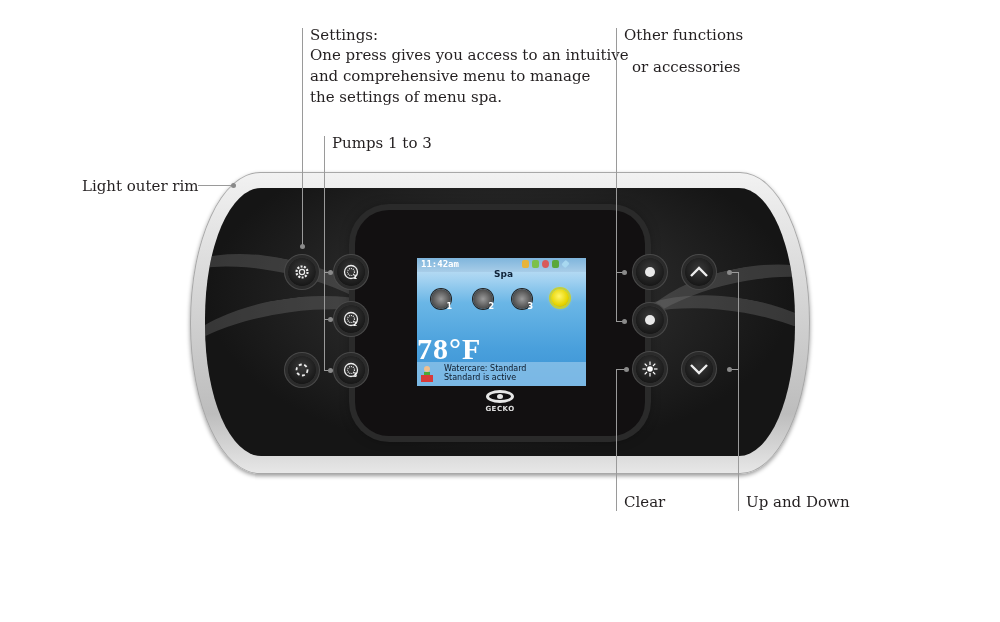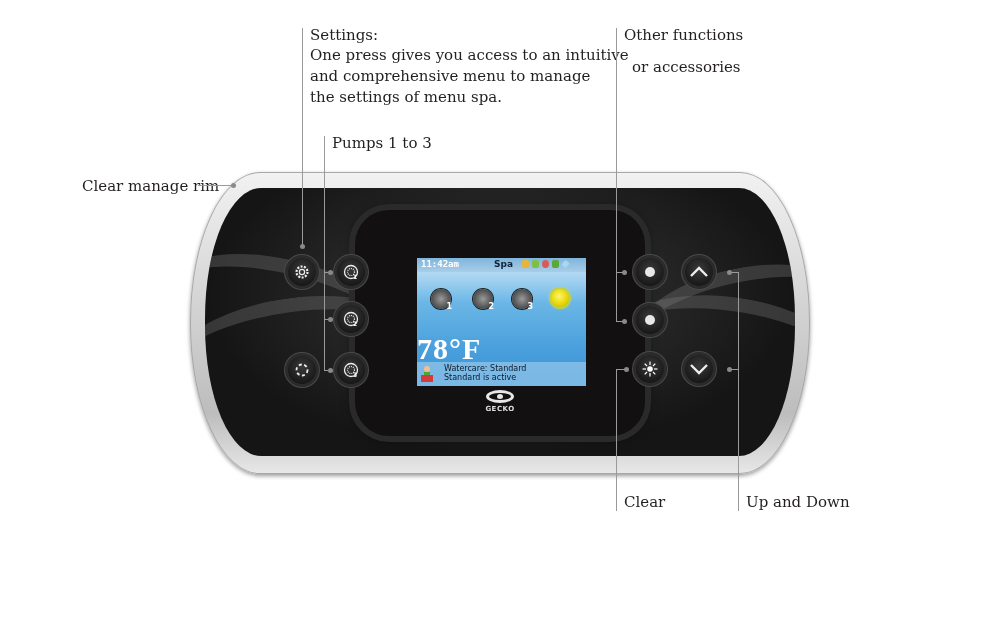--- a/index.html
+++ b/index.html
@@ -19,21 +19,21 @@
   .btn { position:absolute; width:28px; height:28px; border-radius:50%;
          background:radial-gradient(circle at 50% 40%, #3a3a3a, #0c0c0c); box-shadow:0 0 0 3px #2b2b2b, 0 0 0 4px #4a4a4a;
          display:flex; align-items:center; justify-content:center; color:#e8e8e8; font-family:"DejaVu Sans", sans-serif; }
   .btn svg { display:block; }
   
   .screen { position:absolute; left:417px; top:258px; width:169px; height:128px;
             background:linear-gradient(#cfe6f6 0%, #9fd0f0 18%, #6ab6e6 35%, #4aa0dc 70%, #3a92d4 100%); overflow:hidden;
             font-family:"DejaVu Sans Mono", monospace; }
   .sbar { position:absolute; left:0; top:0; width:170px; height:14px; background:linear-gradient(#7fb5dc,#a8cde8); }
   .stime { position:absolute; left:4px; top:1px; font-size:9px; font-weight:bold; color:#ffffff; }
-  .smode { position:absolute; left:77px; top:1px; font-size:9px; font-weight:bold; color:#10243a; font-family:"DejaVu Sans", sans-serif; }
+  .smode { position:absolute; left:77px; top:11px; font-size:9px; font-weight:bold; color:#10243a; font-family:"DejaVu Sans", sans-serif; }
   .sicons { position:absolute; left:105px; top:2px; display:flex; gap:3px; }
   .sicons span { width:7px; height:8px; border-radius:2px; display:block; }
   .pump { position:absolute; top:31px; width:20px; height:20px; border-radius:50%;
           background:radial-gradient(circle, #9a9a9a, #555 60%, #2e2e2e); box-shadow:0 0 0 1px #222; }
   .pump span { position:absolute; right:-1px; bottom:-2px; font-size:8px; color:#fff; font-weight:bold; font-family:"DejaVu Sans", sans-serif; }
   .lamp { position:absolute; left:134px; top:31px; width:18px; height:18px; border-radius:50%;
           background:radial-gradient(circle at 45% 40%, #fff56a, #e6d400 60%, #b8a800); box-shadow:0 0 0 2px #c4cf3a, 0 0 4px #e8ef70; }
   .temp { position:absolute; left:0; width:170px; top:74px; text-align:left; font-size:30px; font-weight:bold; color:#ffffff;
           font-family:Liberation Serif, serif; letter-spacing:1px; }
   .sfoot { position:absolute; left:0; top:104px; width:170px; height:24px; background:rgba(150,200,235,0.7); }
@@ -45,21 +45,21 @@
   .logo-text { font-family:"DejaVu Sans", sans-serif; font-weight:bold; font-size:7px; letter-spacing:0.5px; margin-top:2px; }
 </style>
 </head>
 <body>
 
 <div class="label" style="left:310px;top:25px;">Settings:</div>
 <div class="label" style="left:310px;top:45px;">One press gives you access to an intuitive</div>
 <div class="label" style="left:310px;top:66px;">and comprehensive menu to manage</div>
 <div class="label" style="left:310px;top:87px;">the settings of menu spa.</div>
 <div class="label" style="left:332px;top:133px;">Pumps 1 to 3</div>
-<div class="label" style="left:82px;top:176px;">Clear manage rim</div>
+<div class="label" style="left:82px;top:176px;">Light outer rim</div>
 <div class="label" style="left:624px;top:25px;">Other functions</div>
 <div class="label" style="left:624px;top:57px;margin-left:8px;">or accessories</div>
 <div class="label" style="left:624px;top:492px;">Clear</div>
 <div class="label" style="left:746px;top:492px;">Up and Down</div>
 
 <div class="rim"></div>
 <div class="face">
   <div class="swoosh" style="left:-60px;top:70px;width:260px;height:120px;transform:rotate(12deg);"></div>
   <div class="swoosh" style="left:-40px;top:110px;width:260px;height:110px;transform:rotate(-8deg);"></div>
   <div class="swoosh" style="left:420px;top:80px;width:240px;height:110px;transform:rotate(-12deg);"></div>

